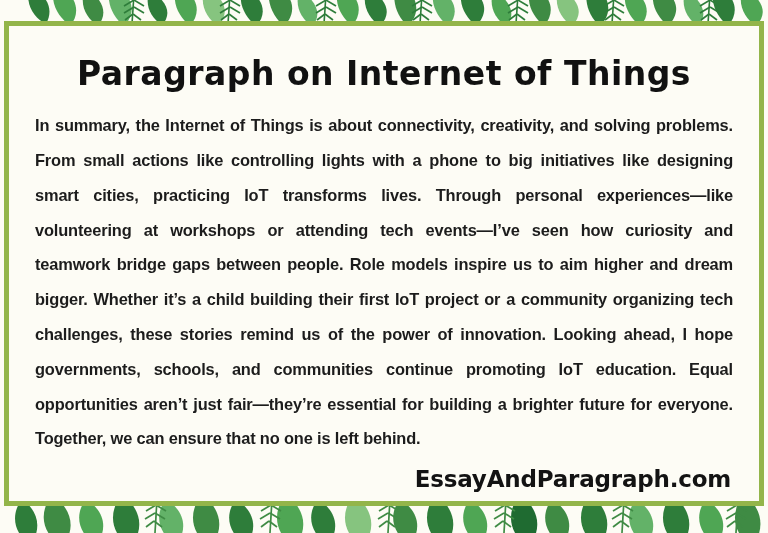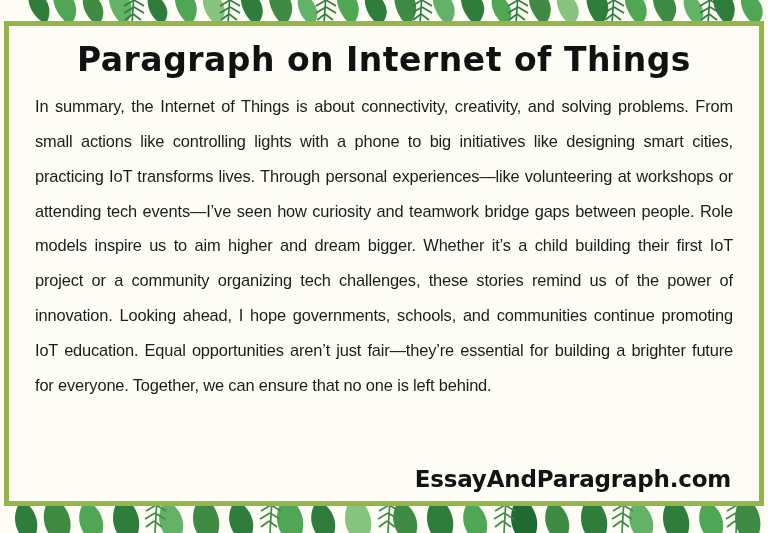--- a/index.html
+++ b/index.html
@@ -49,38 +49,38 @@
   }
 
   #card-inner {
     position: absolute;
     left: 0; top: 0; right: 0; bottom: 0;
     padding: 10px 26px 0 26px;
     box-sizing: border-box;
   }
 
   #page-title {
-    margin: 0;
+    margin: 14px;
     text-align: center;
     font-family: "DejaVu Sans", sans-serif;
     font-size: 33px;
     font-weight: bold;
     letter-spacing: 0.5px;
     color: #111111;
     line-height: 1.25;
     padding-top: 3px;
   }
 
   #body-text {
     margin: 9px 0 0 0;
     text-align: justify;
     text-justify: inter-word;
     font-family: "Liberation Sans", sans-serif;
     font-size: 16.4px;
-    font-weight: normal;
+    font-weight: bold;
     color: #1c1c1c;
     line-height: 2.12;
     letter-spacing: -0.15px;
   }
 
   #brand {
     position: absolute;
     right: 28px;
     bottom: 9px;
     font-family: "DejaVu Sans", sans-serif;

